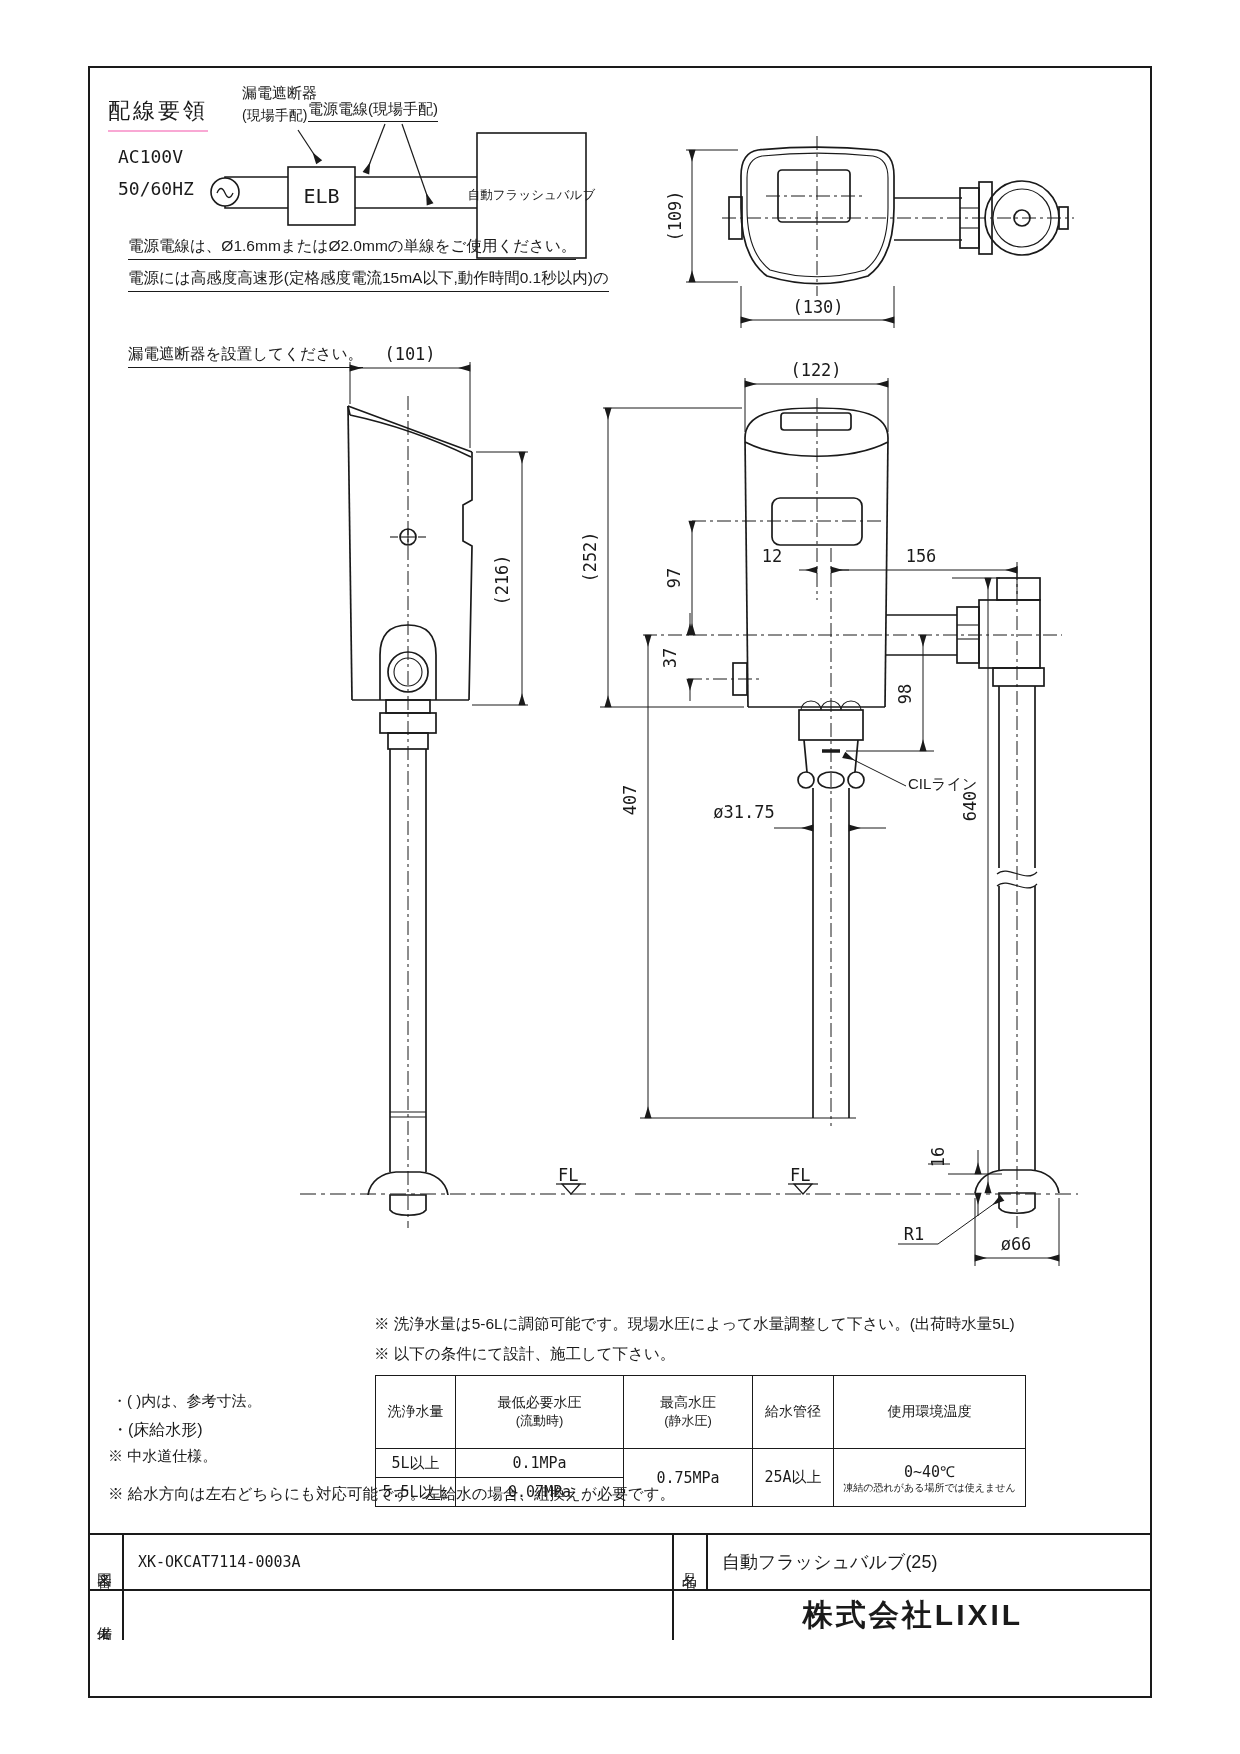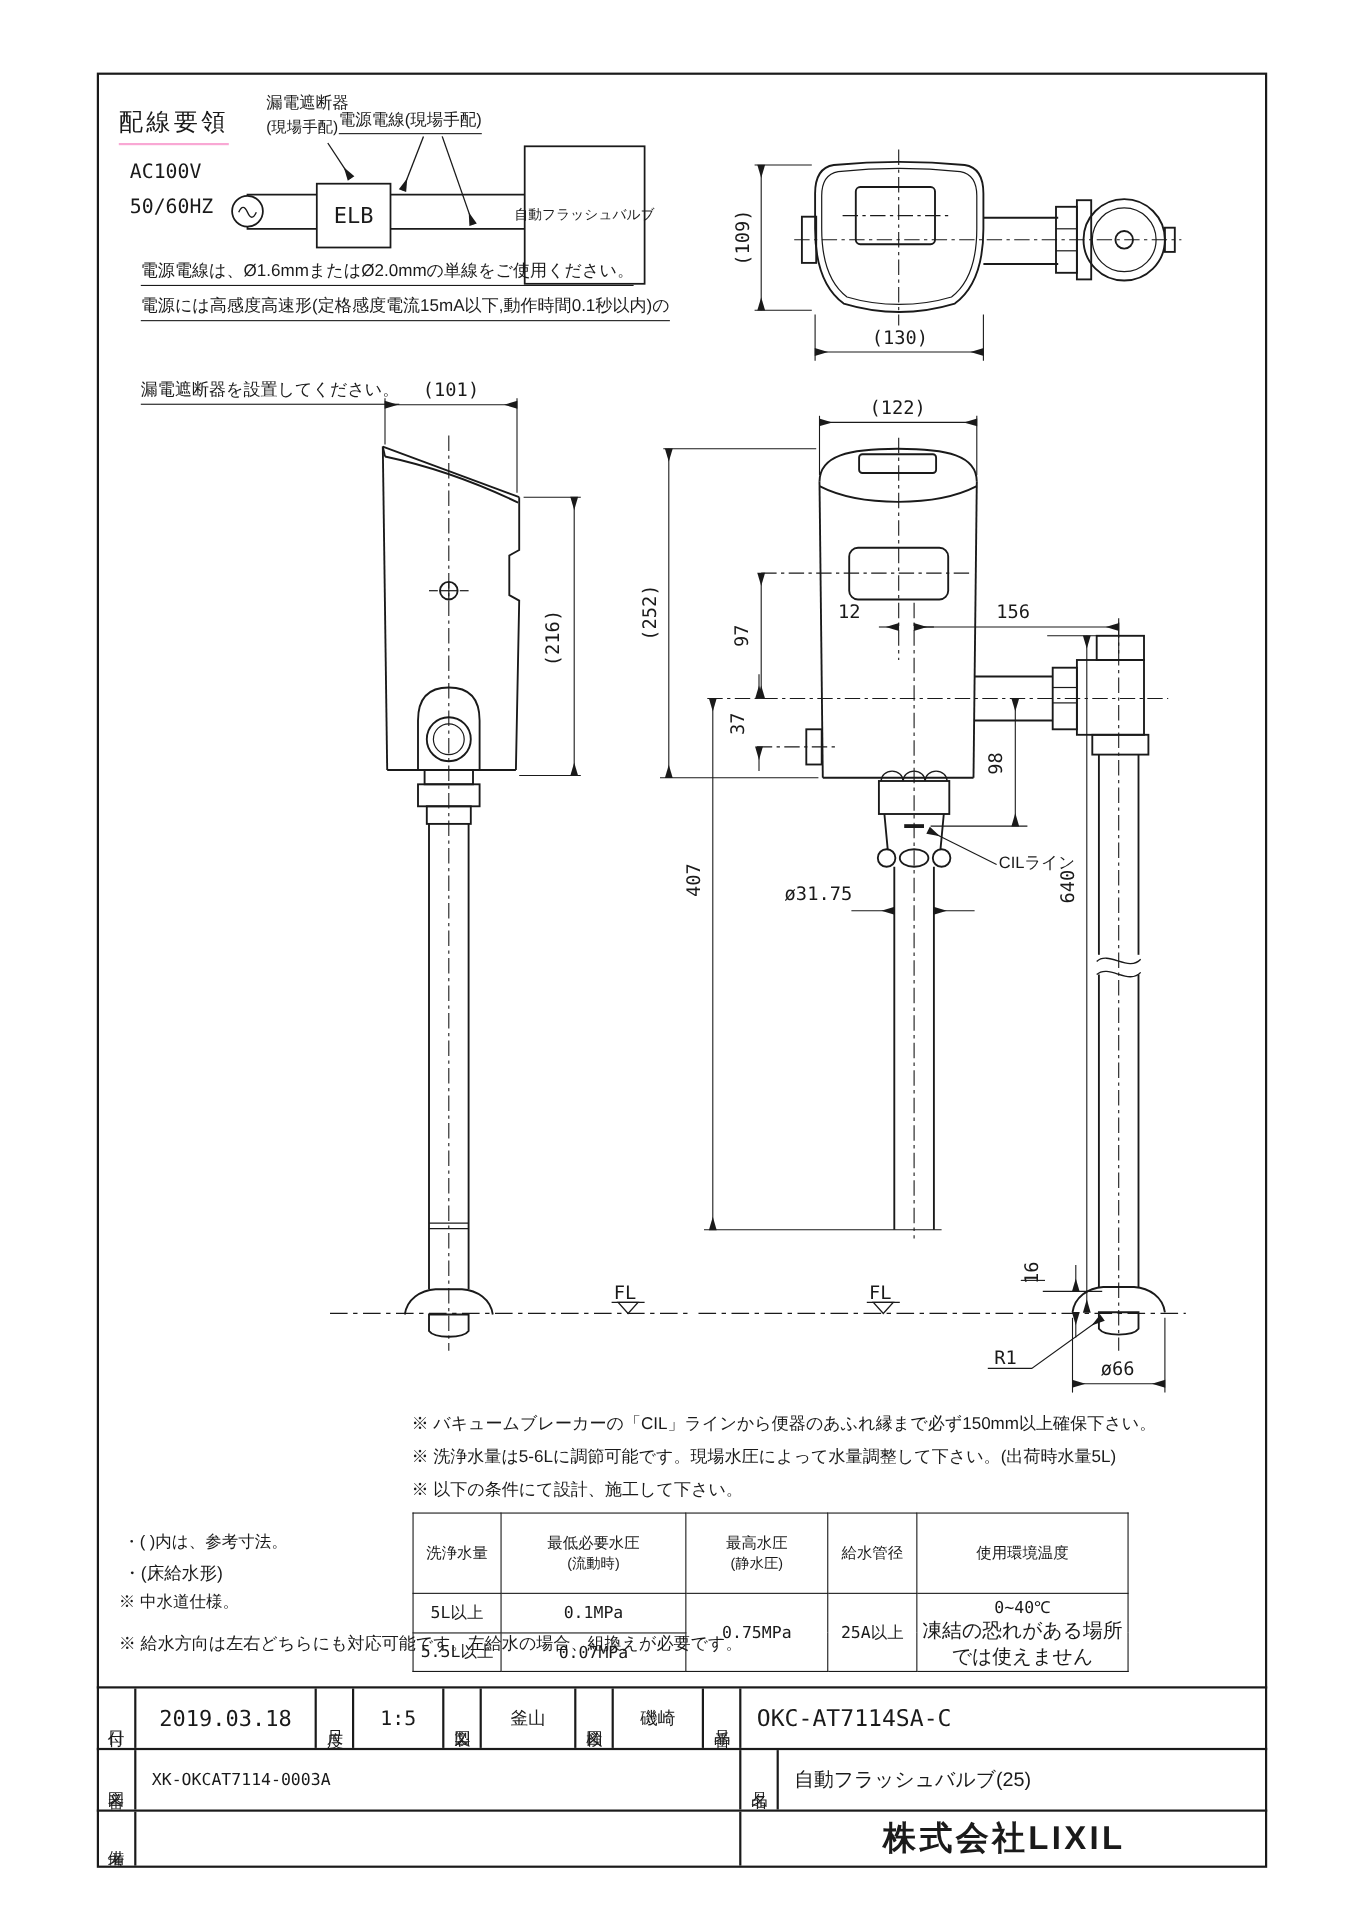--- a/index.html
+++ b/index.html
@@ -12,21 +12,21 @@
   .mono{font-family:"DejaVu Sans Mono",monospace;}
   .und{border-bottom:1.6px solid #1a1a1a;padding-bottom:2px;}
   .boxcenter{display:flex;align-items:center;justify-content:center;box-sizing:border-box;}
   
   #spec{position:absolute;left:375px;top:1375px;border-collapse:collapse;table-layout:fixed;}
   #spec th,#spec td{border:1.7px solid #1a1a1a;text-align:center;vertical-align:middle;
     padding:1px 2px;font-weight:400;}
   #spec th{font-size:14px;height:70px;}
   #spec td{font-size:15px;height:26px;}
   .sub{display:block;font-size:13px;}
-  .tempnote{display:block;font-size:18px;}
+  .tempnote{display:block;font-size:10px;}
   
   #tblock{position:absolute;left:88px;top:1533px;width:1064px;height:165px;box-sizing:border-box;
           border-top:2.2px solid #1a1a1a;}
   .trow{display:flex;box-sizing:border-box;border-bottom:2px solid #1a1a1a;}
   .trow:last-child{border-bottom:none;}
   .tcell{box-sizing:border-box;border-right:2px solid #1a1a1a;display:flex;
          align-items:center;justify-content:center;overflow:hidden;}
   .tcell.last{border-right:none;}
   .vlabel{writing-mode:vertical-rl;text-orientation:upright;font-size:15px;letter-spacing:1px;line-height:1;}
   .lval{justify-content:flex-start;padding-left:14px;}
@@ -246,21 +246,20 @@
   <div class="txt" style="left:242px;top:107px;font-size:14px;">(現場手配)</div>
   <div class="txt und" style="left:308px;top:100px;font-size:15px;">電源電線(現場手配)</div>
   <div class="txt mono" style="left:118px;top:146px;font-size:18px;">AC100V</div>
   <div class="txt mono" style="left:118px;top:178px;font-size:18px;">50/60HZ</div>
   <div class="txt mono boxcenter" style="left:288px;top:167px;width:67px;height:58px;font-size:20px;">ELB</div>
   <div class="txt boxcenter" style="left:477px;top:133px;width:109px;height:125px;font-size:12.5px;">自動フラッシュバルブ</div>
   <div class="txt und" style="left:128px;top:236px;font-size:15.5px;">電源電線は、Ø1.6mmまたはØ2.0mmの単線をご使用ください。</div>
   <div class="txt und" style="left:128px;top:268px;font-size:15.5px;">電源には高感度高速形(定格感度電流15mA以下,動作時間0.1秒以内)の</div>
   <div class="txt und" style="left:128px;top:299px;font-size:15.5px;margin-top:45px;">漏電遮断器を設置してください。</div>
 
-  <div class="txt" style="left:374px;top:1284px;font-size:15.5px;">※ バキュームブレーカーの「CIL」ラインから便器のあふれ縁まで必ず150mm以上確保下さい。</div>
   <div class="txt" style="left:374px;top:1314px;font-size:15.5px;">※ 洗浄水量は5-6Lに調節可能です。現場水圧によって水量調整して下さい。(出荷時水量5L)</div>
   <div class="txt" style="left:374px;top:1344px;font-size:15.5px;">※ 以下の条件にて設計、施工して下さい。</div>
   <div class="txt" style="left:112px;top:1392px;font-size:15px;">・(  )内は、参考寸法。</div>
   <div class="txt" style="left:112px;top:1420px;font-size:16px;">・(床給水形)</div>
   <div class="txt" style="left:108px;top:1447px;font-size:15px;">※ 中水道仕様。</div>
   <div class="txt" style="left:108px;top:1484px;font-size:15.5px;">※ 給水方向は左右どちらにも対応可能です。左給水の場合、組換えが必要です。</div>
 
   <table id="spec">
     <colgroup>
         <col style="width:80px">
@@ -296,42 +295,20 @@
     <tr>
       <td class="mono">5.5L以上</td>
       <td class="mono">0.07MPa</td>
     </tr>
   </tbody>
     </table>
 
   <div id="tblock">
     <div class="trow" style="height:56px;">
       <div class="tcell" style="width:36px;">
-          <span class="vlabel">日付</span>
-        </div>
-      <div class="tcell mono" style="width:164px;font-size:20px;">2019.03.18</div>
-      <div class="tcell" style="width:34px;">
-          <span class="vlabel">尺度</span>
-        </div>
-      <div class="tcell mono" style="width:82px;font-size:18px;">1:5</div>
-      <div class="tcell" style="width:34px;">
-          <span class="vlabel">製図</span>
-        </div>
-      <div class="tcell" style="width:86px;font-size:16px;">釜山</div>
-      <div class="tcell" style="width:34px;">
-          <span class="vlabel">検図</span>
-        </div>
-      <div class="tcell" style="width:82px;font-size:16px;">磯崎</div>
-      <div class="tcell" style="width:34px;">
-          <span class="vlabel">品番</span>
-        </div>
-      <div class="tcell mono lval last" style="flex:1;font-size:21px;">OKC-AT7114SA-C</div>
-    </div>
-    <div class="trow" style="height:56px;">
-      <div class="tcell" style="width:36px;">
           <span class="vlabel">図番</span>
         </div>
       <div class="tcell mono lval" style="width:550px;font-size:15px;">XK-OKCAT7114-0003A</div>
       <div class="tcell" style="width:34px;">
           <span class="vlabel">品名</span>
         </div>
       <div class="tcell lval last" style="flex:1;font-size:18px;">自動フラッシュバルブ(25)</div>
     </div>
     <div class="trow" style="height:49px;">
       <div class="tcell" style="width:36px;">

